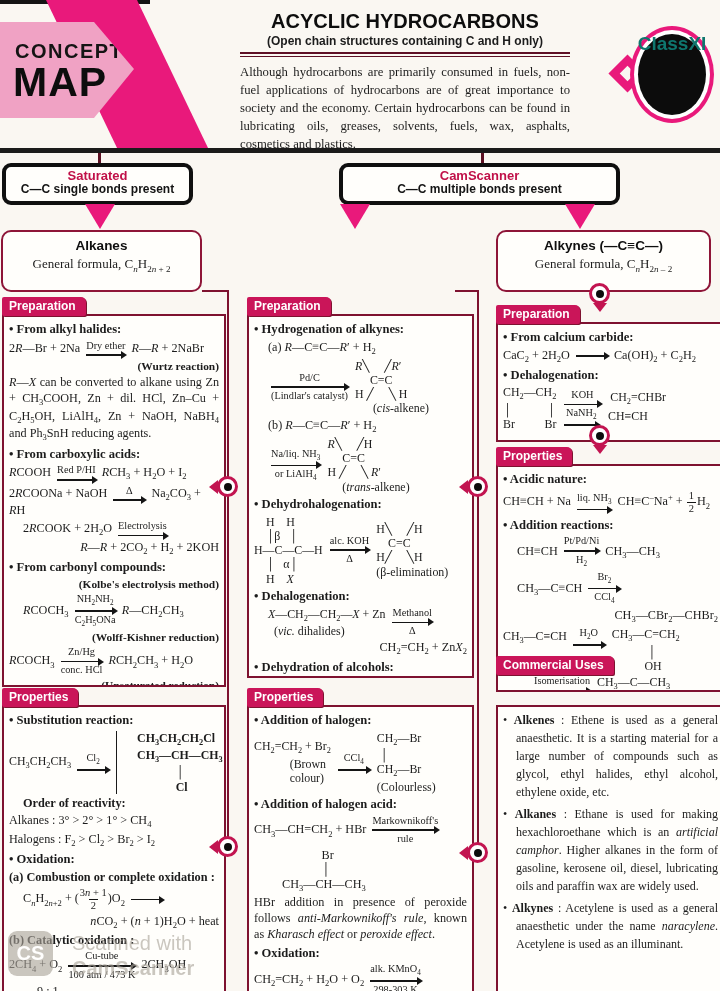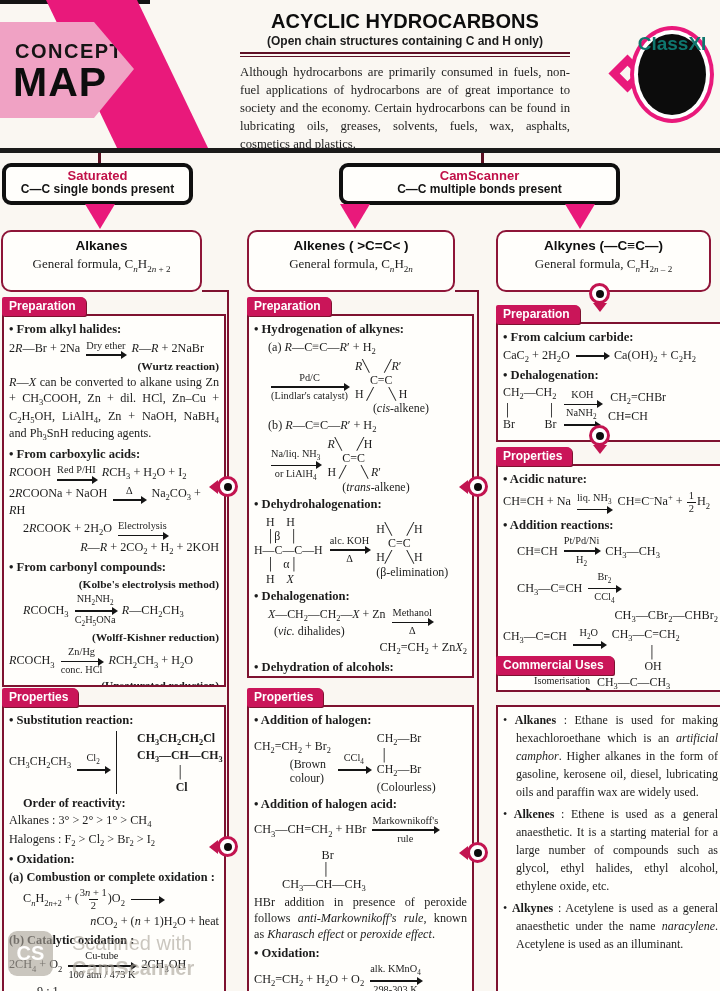--- a/index.html
+++ b/index.html
@@ -129,24 +129,20 @@
   </div>
 
   <div class="tri" style="left:85px;top:204px;"></div>
   <div class="tri" style="left:340px;top:204px;"></div>
   <div class="tri" style="left:565px;top:204px;"></div>
 
   <div class="headbox" style="left:1px;top:230px;width:197px;">
     <div class="ht">Alkanes</div>
     <div class="hf">General formula, C<sub><i>n</i></sub>H<sub>2<i>n</i> + 2</sub></div>
   </div>
-  <div class="headbox" style="left:247px;top:230px;width:204px;">
-    <div class="ht">Alkenes ( &gt;C=C&lt; )</div>
-    <div class="hf">General formula, C<sub><i>n</i></sub>H<sub>2<i>n</i></sub></div>
-  </div>
   <div class="headbox" style="left:496px;top:230px;width:211px;">
     <div class="ht">Alkynes (—C≡C—)</div>
     <div class="hf">General formula, C<sub><i>n</i></sub>H<sub>2<i>n</i> – 2</sub></div>
   </div>
 
   <div class="ln" style="left:202px;top:290px;width:27px;height:2.4px;"></div>
   <div class="ln" style="left:227px;top:290px;width:2.4px;height:557px;"></div>
   <div class="ln" style="left:455px;top:290px;width:24px;height:2.4px;"></div>
   <div class="ln" style="left:477px;top:290px;width:2.4px;height:562px;"></div>
   <div class="node tail-left" style="left:217px;top:476px;"></div>
@@ -324,22 +320,22 @@
         <span class="col">CH<sub>3</sub>—C=CH<sub>2</sub><br>            │<br>           OH</span>
       </div>
       <div class="blk blk-cols top i2">
         <span class="col"><span class="rxa"><span class="ra">Isomerisation</span><span class="sh"></span><span class="rb"></span></span></span>
         <span class="col">CH<sub>3</sub>—C—CH<sub>3</sub><br>            ‖<br>            O</span>
       </div>
     </div>
 
   <div class="tab" style="left:496px;top:656px;">Commercial Uses</div>
   <div class="bx" style="left:496px;top:705px;width:215px;height:286px;">
+      <div class="blk blk-li">• <b>Alkenes</b> : Ethene is used as a general anaesthetic. It is a starting material for a large number of compounds such as glycol, ethyl halides, ethyl alcohol, ethylene oxide, etc.</div>
       <div class="blk blk-li">• <b>Alkanes</b> : Ethane is used for making hexachloroethane which is an <i>artificial camphor</i>. Higher alkanes in the form of gasoline, kerosene oil, diesel, lubricating oils and paraffin wax are widely used.</div>
-      <div class="blk blk-li">• <b>Alkenes</b> : Ethene is used as a general anaesthetic. It is a starting material for a large number of compounds such as glycol, ethyl halides, ethyl alcohol, ethylene oxide, etc.</div>
       <div class="blk blk-li">• <b>Alkynes</b> : Acetylene is used as a general anaesthetic under the name <i>naracylene</i>. Acetylene is used as an illuminant.</div>
     </div>
 
   <div class="wm">
     <div class="wm-badge">CS</div>
     <div class="wm-text">
       <div>Scanned with</div>
       <div class="l2">CamScanner</div>
     </div>
   </div>

